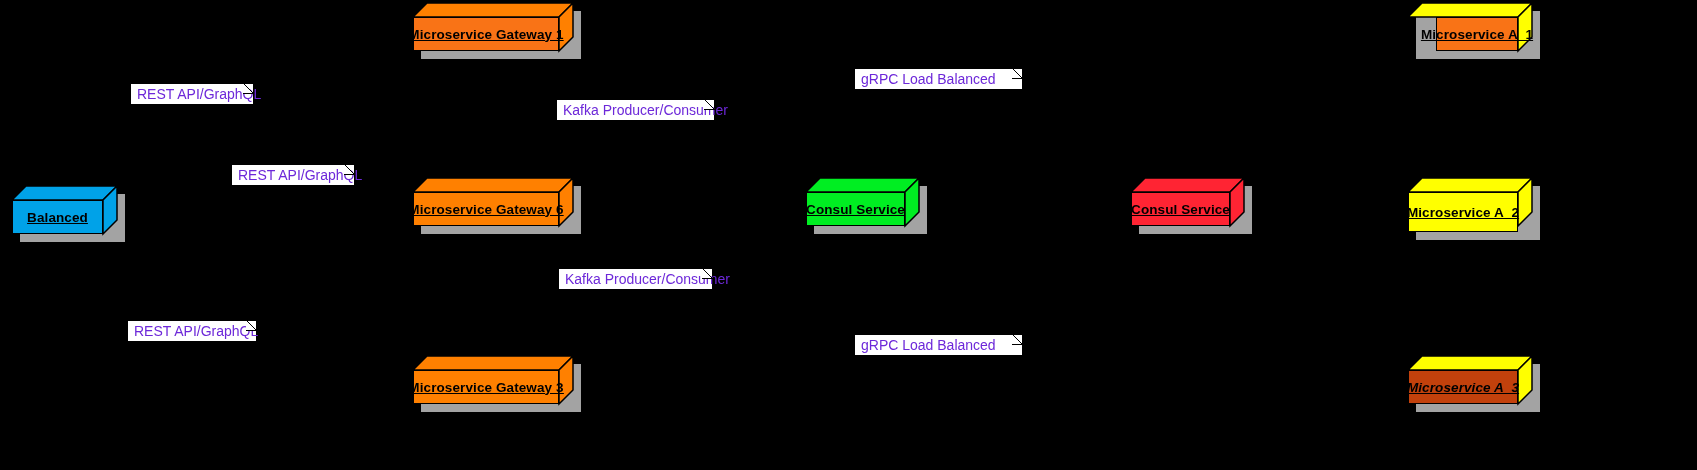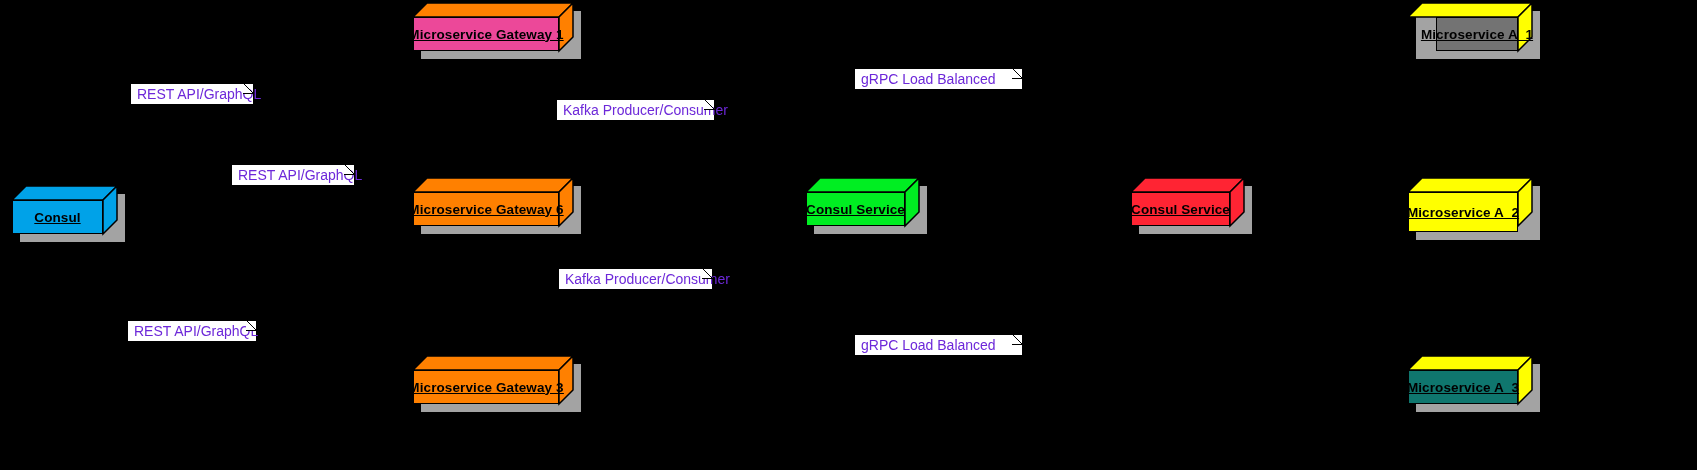--- a/index.html
+++ b/index.html
@@ -113,30 +113,30 @@
   </svg>
 
   <div id="node-layer">
       <div class="node" style="left: 12px; top: 186px; width: 105px; height: 48px;">
         <div class="shadow"></div>
         <svg class="poly" width="105" height="48">
           <polygon points="14,0 105,0 91,14 0,14" fill="#00A2E8" stroke="#000000" stroke-width="1.5"></polygon>
           <polygon points="105,0 105,34 91,48 91,14" fill="#00A2E8" stroke="#000000" stroke-width="1.5"></polygon>
         </svg>
         <div class="face" style="background: rgb(0, 162, 232);">
-          <span class="label">Consul</span>
+          <span class="label">Balanced</span>
         </div>
       </div>
       <div class="node" style="left: 413px; top: 3px; width: 160px; height: 48px;">
         <div class="shadow"></div>
         <svg class="poly" width="160" height="48">
           <polygon points="14,0 160,0 146,14 0,14" fill="#FF8000" stroke="#000000" stroke-width="1.5"></polygon>
           <polygon points="160,0 160,34 146,48 146,14" fill="#FF8000" stroke="#000000" stroke-width="1.5"></polygon>
         </svg>
-        <div class="face" style="background: #ec4899; align-items: center;">
+        <div class="face" style="background: #f97316; align-items: center;">
           <span class="label">Microservice Gateway 1</span>
         </div>
       </div>
       <div class="node" style="left: 413px; top: 178px; width: 160px; height: 48px;">
         <div class="shadow"></div>
         <svg class="poly" width="160" height="48">
           <polygon points="14,0 160,0 146,14 0,14" fill="#FF8000" stroke="#000000" stroke-width="1.5"></polygon>
           <polygon points="160,0 160,34 146,48 146,14" fill="#FF8000" stroke="#000000" stroke-width="1.5"></polygon>
         </svg>
         <div class="face" style="background: rgb(255, 128, 0);">
@@ -172,41 +172,41 @@
         <div class="face" style="background: rgb(255, 36, 51);">
           <span class="label">Consul Service</span>
         </div>
       </div>
       <div class="node" style="left: 1408px; top: 3px; width: 124px; height: 48px;">
         <div class="shadow"></div>
         <svg class="poly" width="124" height="48">
           <polygon points="14,0 124,0 110,14 0,14" fill="#FFFF00" stroke="#000000" stroke-width="1.5"></polygon>
           <polygon points="124,0 124,34 110,48 110,14" fill="#FFFF00" stroke="#000000" stroke-width="1.5"></polygon>
         </svg>
-        <div class="face" style="background: #737373; margin-left: 28px;">
+        <div class="face" style="background: #f97316; margin-left: 28px;">
           <span class="label">Microservice A_1</span>
         </div>
       </div>
       <div class="node" style="left: 1408px; top: 178px; width: 124px; height: 54px;">
         <div class="shadow"></div>
         <svg class="poly" width="124" height="48">
           <polygon points="14,0 124,0 110,14 0,14" fill="#FFFF00" stroke="#000000" stroke-width="1.5"></polygon>
           <polygon points="124,0 124,34 110,48 110,14" fill="#FFFF00" stroke="#000000" stroke-width="1.5"></polygon>
         </svg>
         <div class="face" style="background: rgb(255, 255, 0);">
           <span class="label">Microservice A_2</span>
         </div>
       </div>
       <div class="node" style="left: 1408px; top: 356px; width: 124px; height: 48px;">
         <div class="shadow"></div>
         <svg class="poly" width="124" height="48">
           <polygon points="14,0 124,0 110,14 0,14" fill="#FFFF00" stroke="#000000" stroke-width="1.5"></polygon>
           <polygon points="124,0 124,34 110,48 110,14" fill="#FFFF00" stroke="#000000" stroke-width="1.5"></polygon>
         </svg>
-        <div class="face" style="background: #0f766e;">
+        <div class="face" style="background: #c2410c; font-style: italic;">
           <span class="label">Microservice A_3</span>
         </div>
       </div>
     </div>
 
   <div id="note-layer">
       <div class="note" style="left: 130px; top: 83px; width: 124px; height: 22px;">
         <span class="note-text">REST API/GraphQL</span>
         <svg class="fold" viewBox="0 0 11 11">
           <polygon points="0,0 11,11 0,11" fill="#000000"></polygon>

